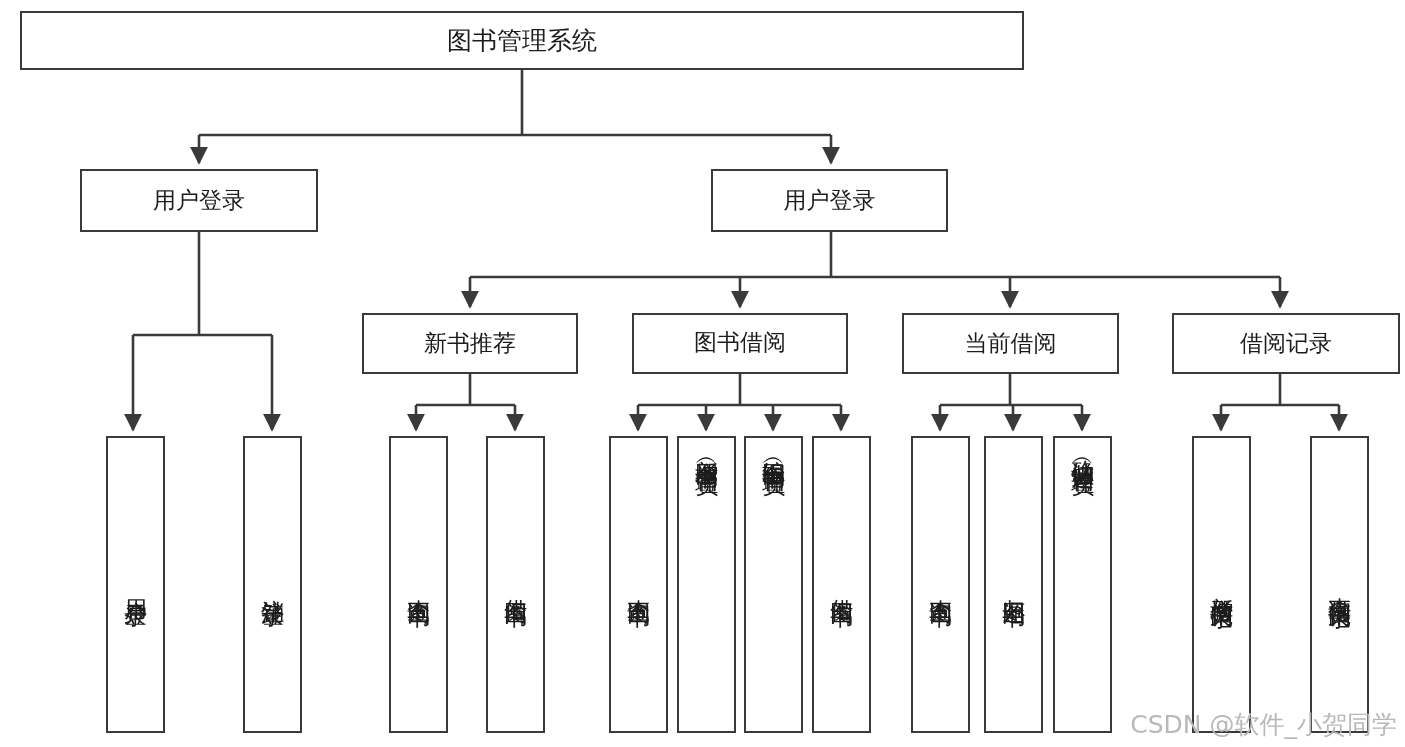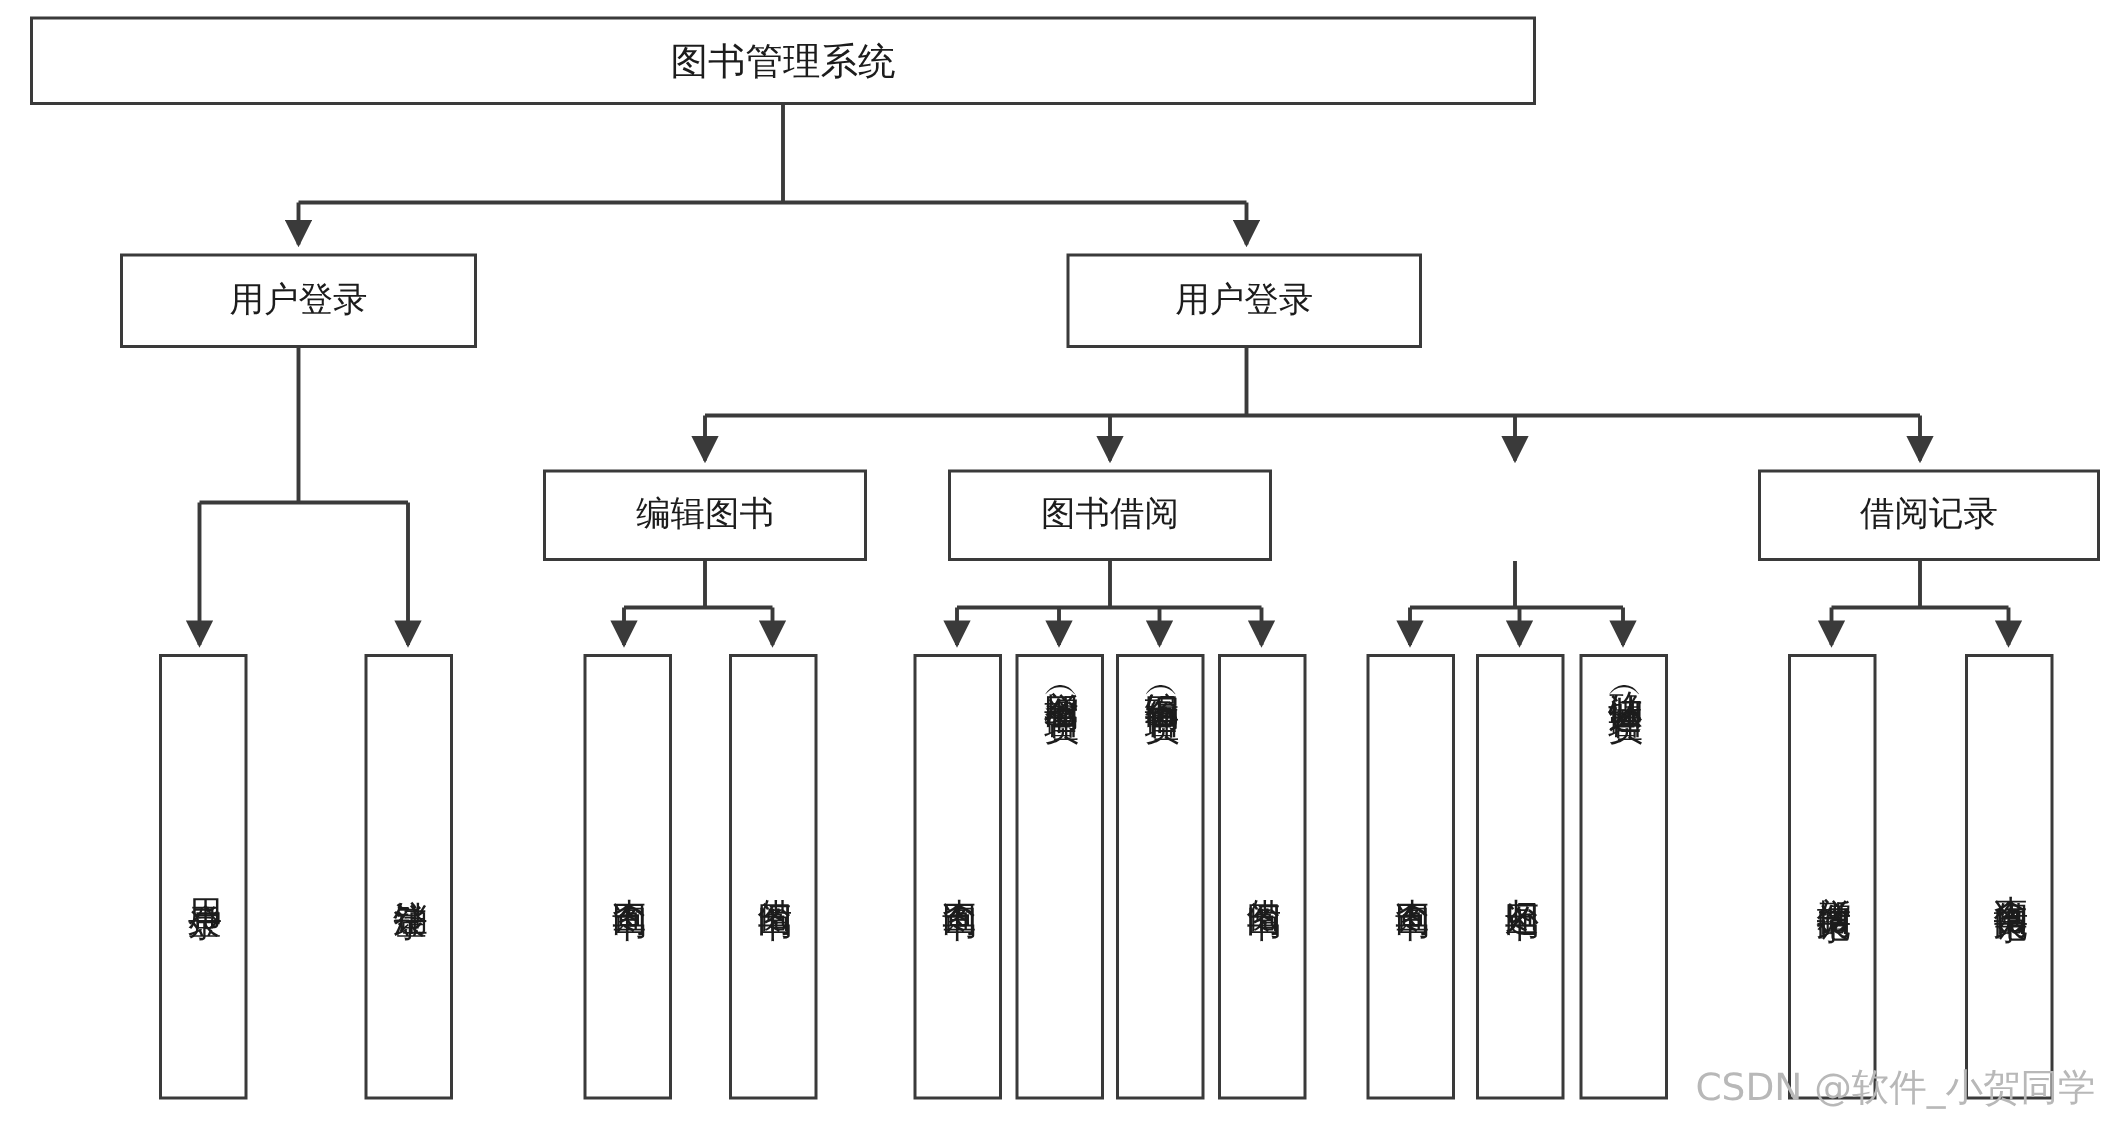--- a/index.html
+++ b/index.html
@@ -145,25 +145,28 @@
   </div>
 
   <div class="node level-1" style="left: 80px; top: 169px; width: 238px; height: 63px;">
     <span class="label">用户登录</span>
   </div>
   <div class="node level-1" style="left: 711px; top: 169px; width: 237px; height: 63px;">
     <span class="label">用户登录</span>
   </div>
 
   <div class="node level-2" style="left: 362px; top: 313px; width: 216px; height: 61px;">
-    <span class="label">编辑图书</span>
+    <span class="label">新书推荐</span>
   </div>
   <div class="node level-2" style="left: 632px; top: 313px; width: 216px; height: 61px; font-family: Liberation Serif, serif;">
     <span class="label">图书借阅</span>
   </div>
+  <div class="node level-2" style="left: 902px; top: 313px; width: 217px; height: 61px;">
+    <span class="label">当前借阅</span>
+  </div>
   <div class="node level-2" style="left: 1172px; top: 313px; width: 228px; height: 61px;">
     <span class="label">借阅记录</span>
   </div>
 
   <div class="node leaf centered" style="left: 106px; top: 436px; width: 59px; height: 297px;">
     <span class="label">用户登录</span>
   </div>
   <div class="node leaf centered" style="left: 243px; top: 436px; width: 59px; height: 297px;">
     <span class="label">注销登录</span>
   </div>

